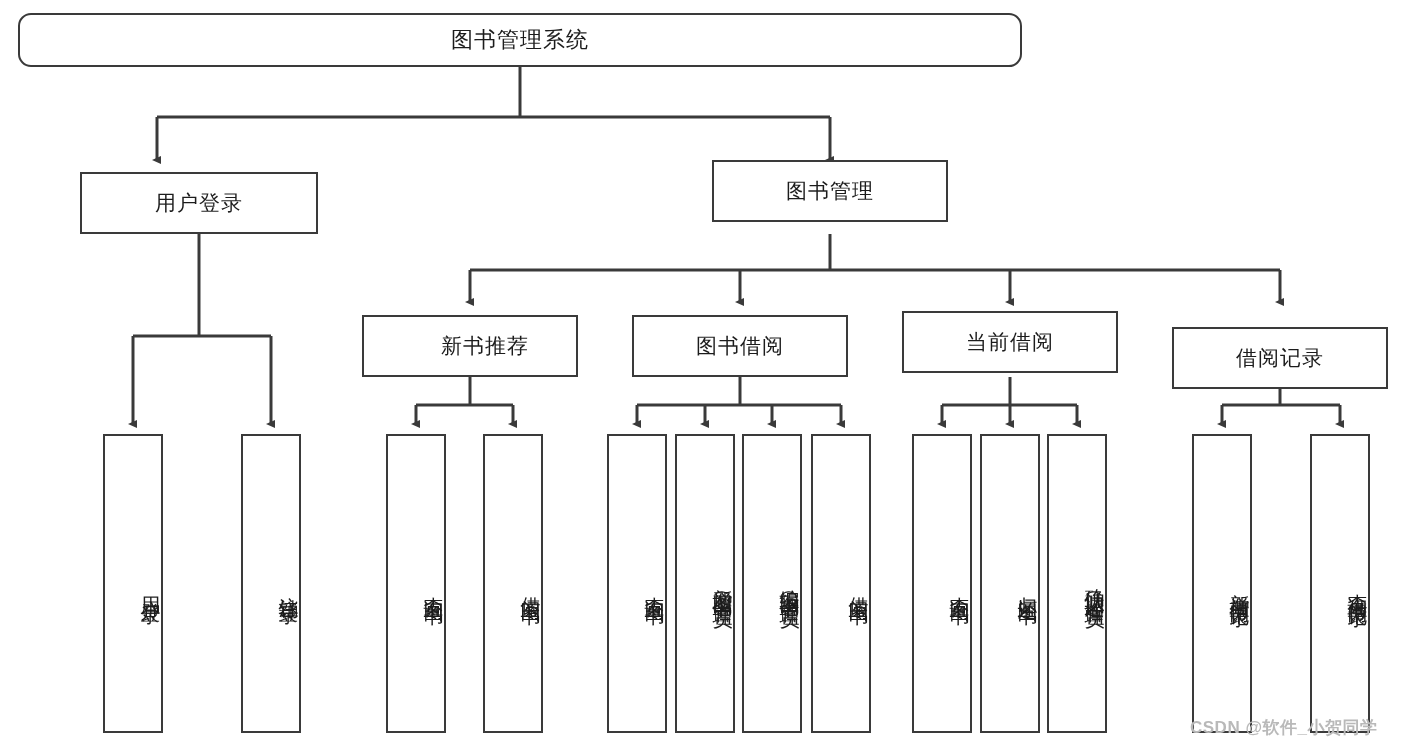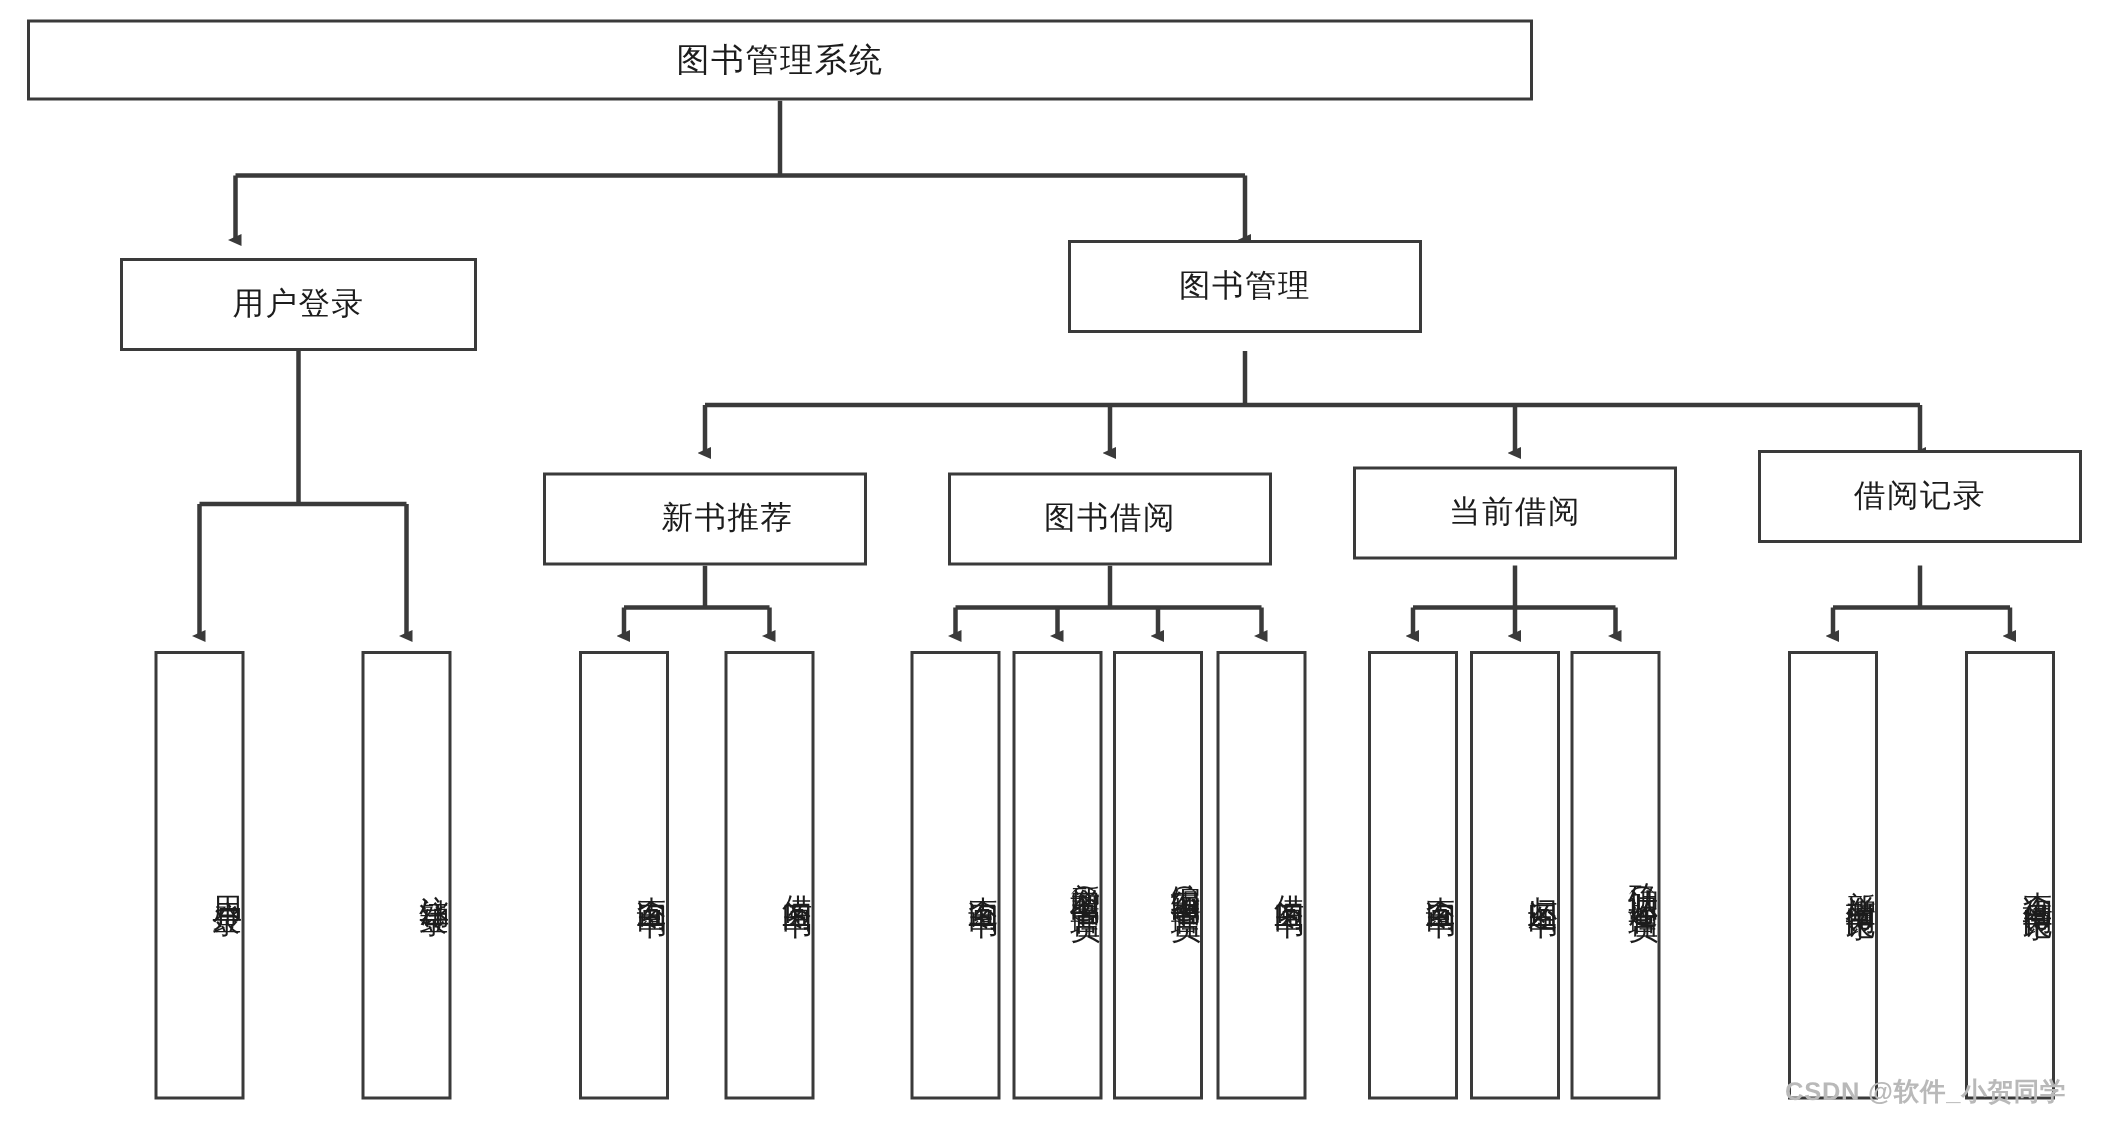--- a/index.html
+++ b/index.html
@@ -116,29 +116,29 @@
       <path d="M1010,405 L1010,424" marker-end="url(#arrow)"></path>
       <path d="M1077,405 L1077,424" marker-end="url(#arrow)"></path>
 
       <path d="M1280,377 L1280,405"></path>
       <path d="M1222,405 L1340,405"></path>
       <path d="M1222,405 L1222,424" marker-end="url(#arrow)"></path>
       <path d="M1340,405 L1340,424" marker-end="url(#arrow)"></path>
     </g>
   </svg>
 
-  <div class="node root" style="left:18px; top:13px; width:1004px; height:54px;">图书管理系统</div>
+  <div class="node root" style="left:18px; top:13px; width:1004px; height:54px;border-radius:13px;">图书管理系统</div>
 
   <div class="node" style="left:80px; top:172px; width:238px; height:62px;">用户登录</div>
   <div class="node" style="left:712px; top:160px; width:236px; height:62px;">图书管理</div>
 
   <div class="node" style="left:362px; top:315px; width:216px; height:62px;padding-left:30px;">新书推荐</div>
   <div class="node" style="left:632px; top:315px; width:216px; height:62px;">图书借阅</div>
   <div class="node" style="left:902px; top:311px; width:216px; height:62px;">当前借阅</div>
-  <div class="node" style="left:1172px; top:300px; width:216px; height:62px;">借阅记录</div>
+  <div class="node" style="left:1172px; top:327px; width:216px; height:62px;">借阅记录</div>
 
   <div class="node leaf" style="left:103px; top:434px; width:60px; height:299px;">
     <span class="leaf-text">用户登录</span>
   </div>
   <div class="node leaf" style="left:241px; top:434px; width:60px; height:299px;">
     <span class="leaf-text">注销登录</span>
   </div>
 
   <div class="node leaf" style="left:386px; top:434px; width:60px; height:299px;">
     <span class="leaf-text">查询图书</span>

